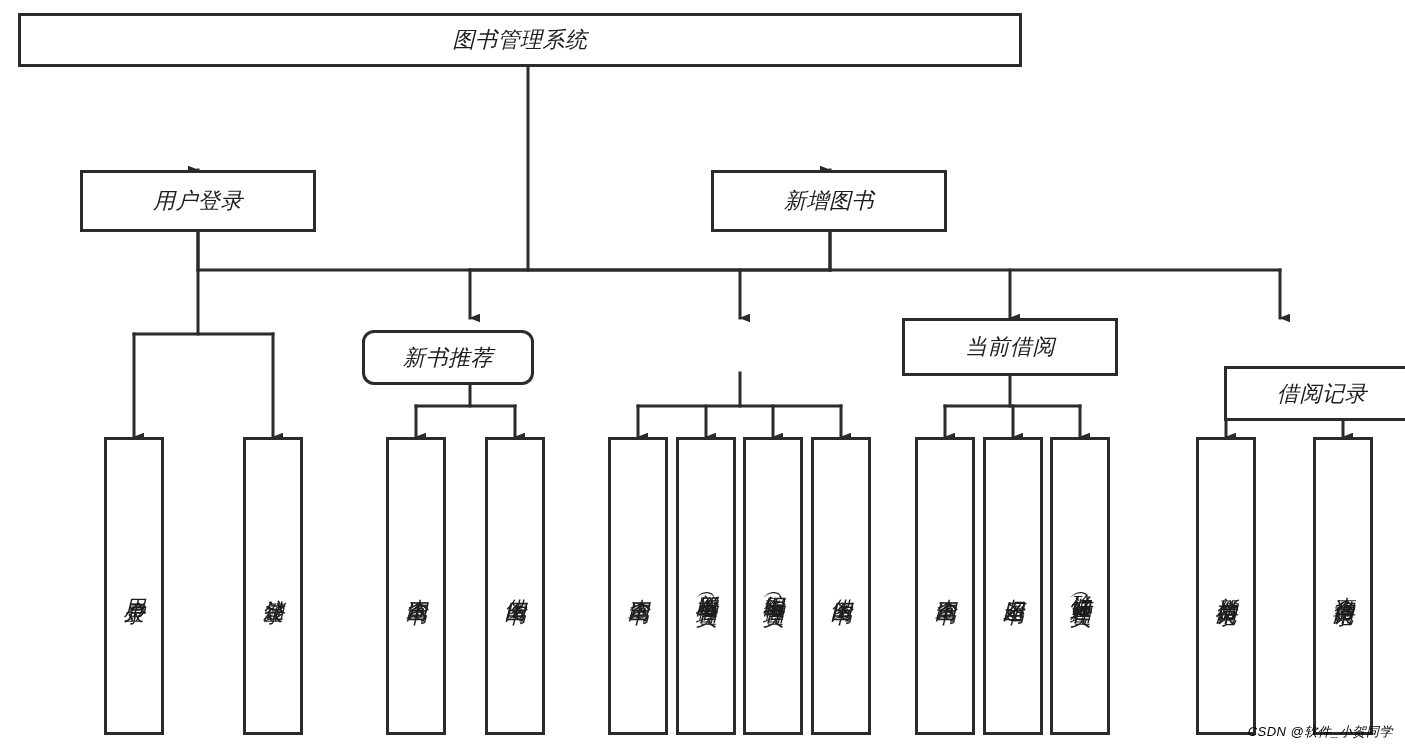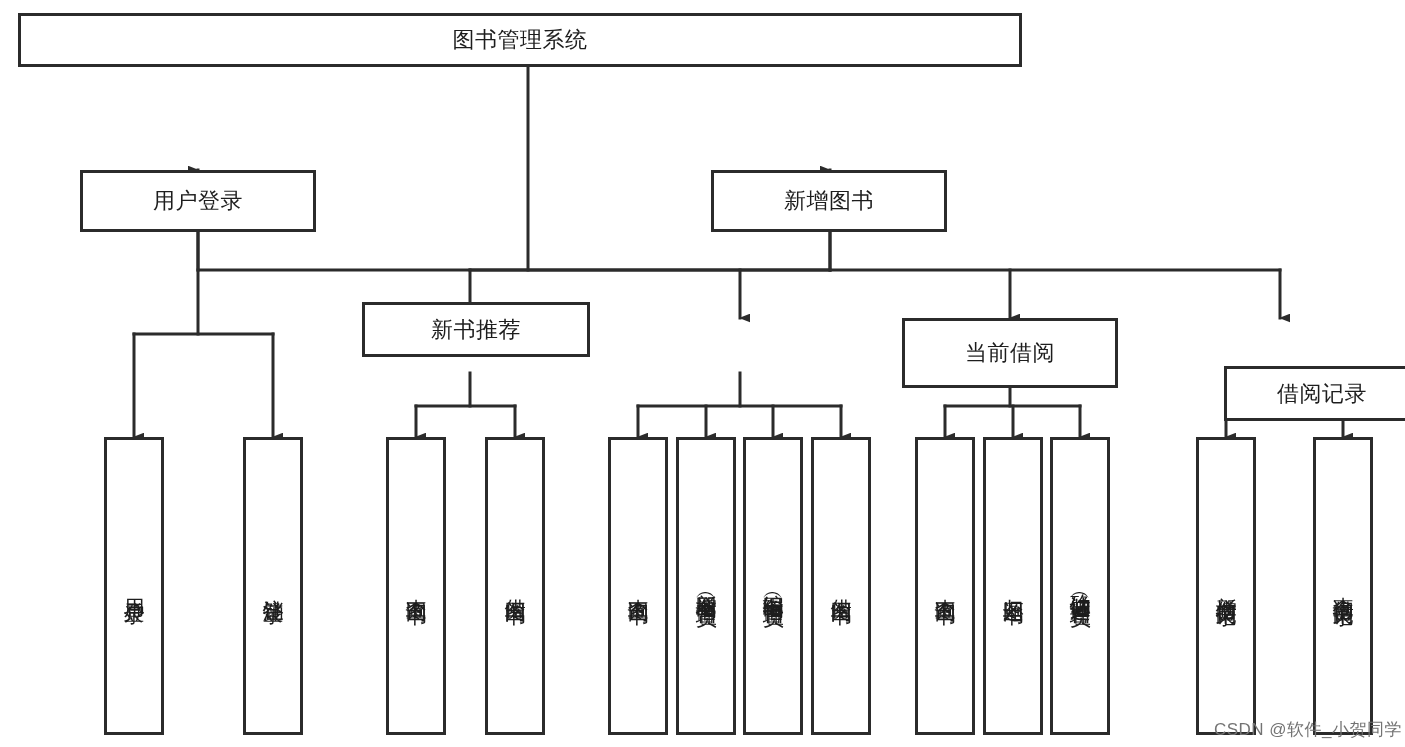--- a/index.html
+++ b/index.html
@@ -9,20 +9,21 @@
   }
   body {
     font-family: "Liberation Sans", "DejaVu Sans", sans-serif;
   }
   #diagram-root {
     position: relative;
     width: 1405px;
     height: 747px;
     background: #ffffff;
     overflow: hidden;
+    font-style: italic;
   }
   #diagram-svg {
     position: absolute;
     left: 0;
     top: 0;
     width: 1405px;
     height: 747px;
   }
   .node-box {
     position: absolute;
@@ -50,24 +51,24 @@
     writing-mode: vertical-rl;
     text-orientation: upright;
     font-size: 21px;
     line-height: 1.25;
     letter-spacing: 2px;
     white-space: nowrap;
     max-height: 100%;
   }
   #watermark {
     position: absolute;
-    right: 3px;
+    right: 12px;
     bottom: 6px;
-    color: #737373;
-    font-size: 17px;
+    color: #000000;
+    font-size: 13px;
     letter-spacing: 0.5px;
     white-space: nowrap;
     pointer-events: none;
   }
 </style>
 </head>
 <body>
 
 <div id="diagram-root">
 
@@ -135,24 +136,24 @@
     <span class="node-label">图书管理系统</span>
   </div>
 
   <div class="node-box" id="node-l2-0" style="left: 80px; top: 170px; width: 236px; height: 62px;">
     <span class="node-label">用户登录</span>
   </div>
   <div class="node-box" id="node-l2-1" style="left: 711px; top: 170px; width: 236px; height: 62px;">
     <span class="node-label">新增图书</span>
   </div>
 
-  <div class="node-box" id="node-l3-0" style="left: 362px; top: 302px; width: 228px; height: 55px;">
+  <div class="node-box" id="node-l3-0" style="left: 362px; top: 330px; width: 172px; height: 55px; border-radius: 12px;">
     <span class="node-label">新书推荐</span>
   </div>
-  <div class="node-box" id="node-l3-2" style="left: 902px; top: 318px; width: 216px; height: 70px;">
+  <div class="node-box" id="node-l3-2" style="left: 902px; top: 318px; width: 216px; height: 58px;">
     <span class="node-label">当前借阅</span>
   </div>
   <div class="node-box" id="node-l3-3" style="left: 1224px; top: 318px; width: 196px; height: 55px; margin-top: 48px;">
     <span class="node-label">借阅记录</span>
   </div>
 
   <div class="node-box leaf" id="node-leaf-0" style="left: 104px; top: 437px; width: 60px; height: 298px;">
     <span class="node-label">用户登录</span>
   </div>
   <div class="node-box leaf" id="node-leaf-1" style="left: 243px; top: 437px; width: 60px; height: 298px;">

